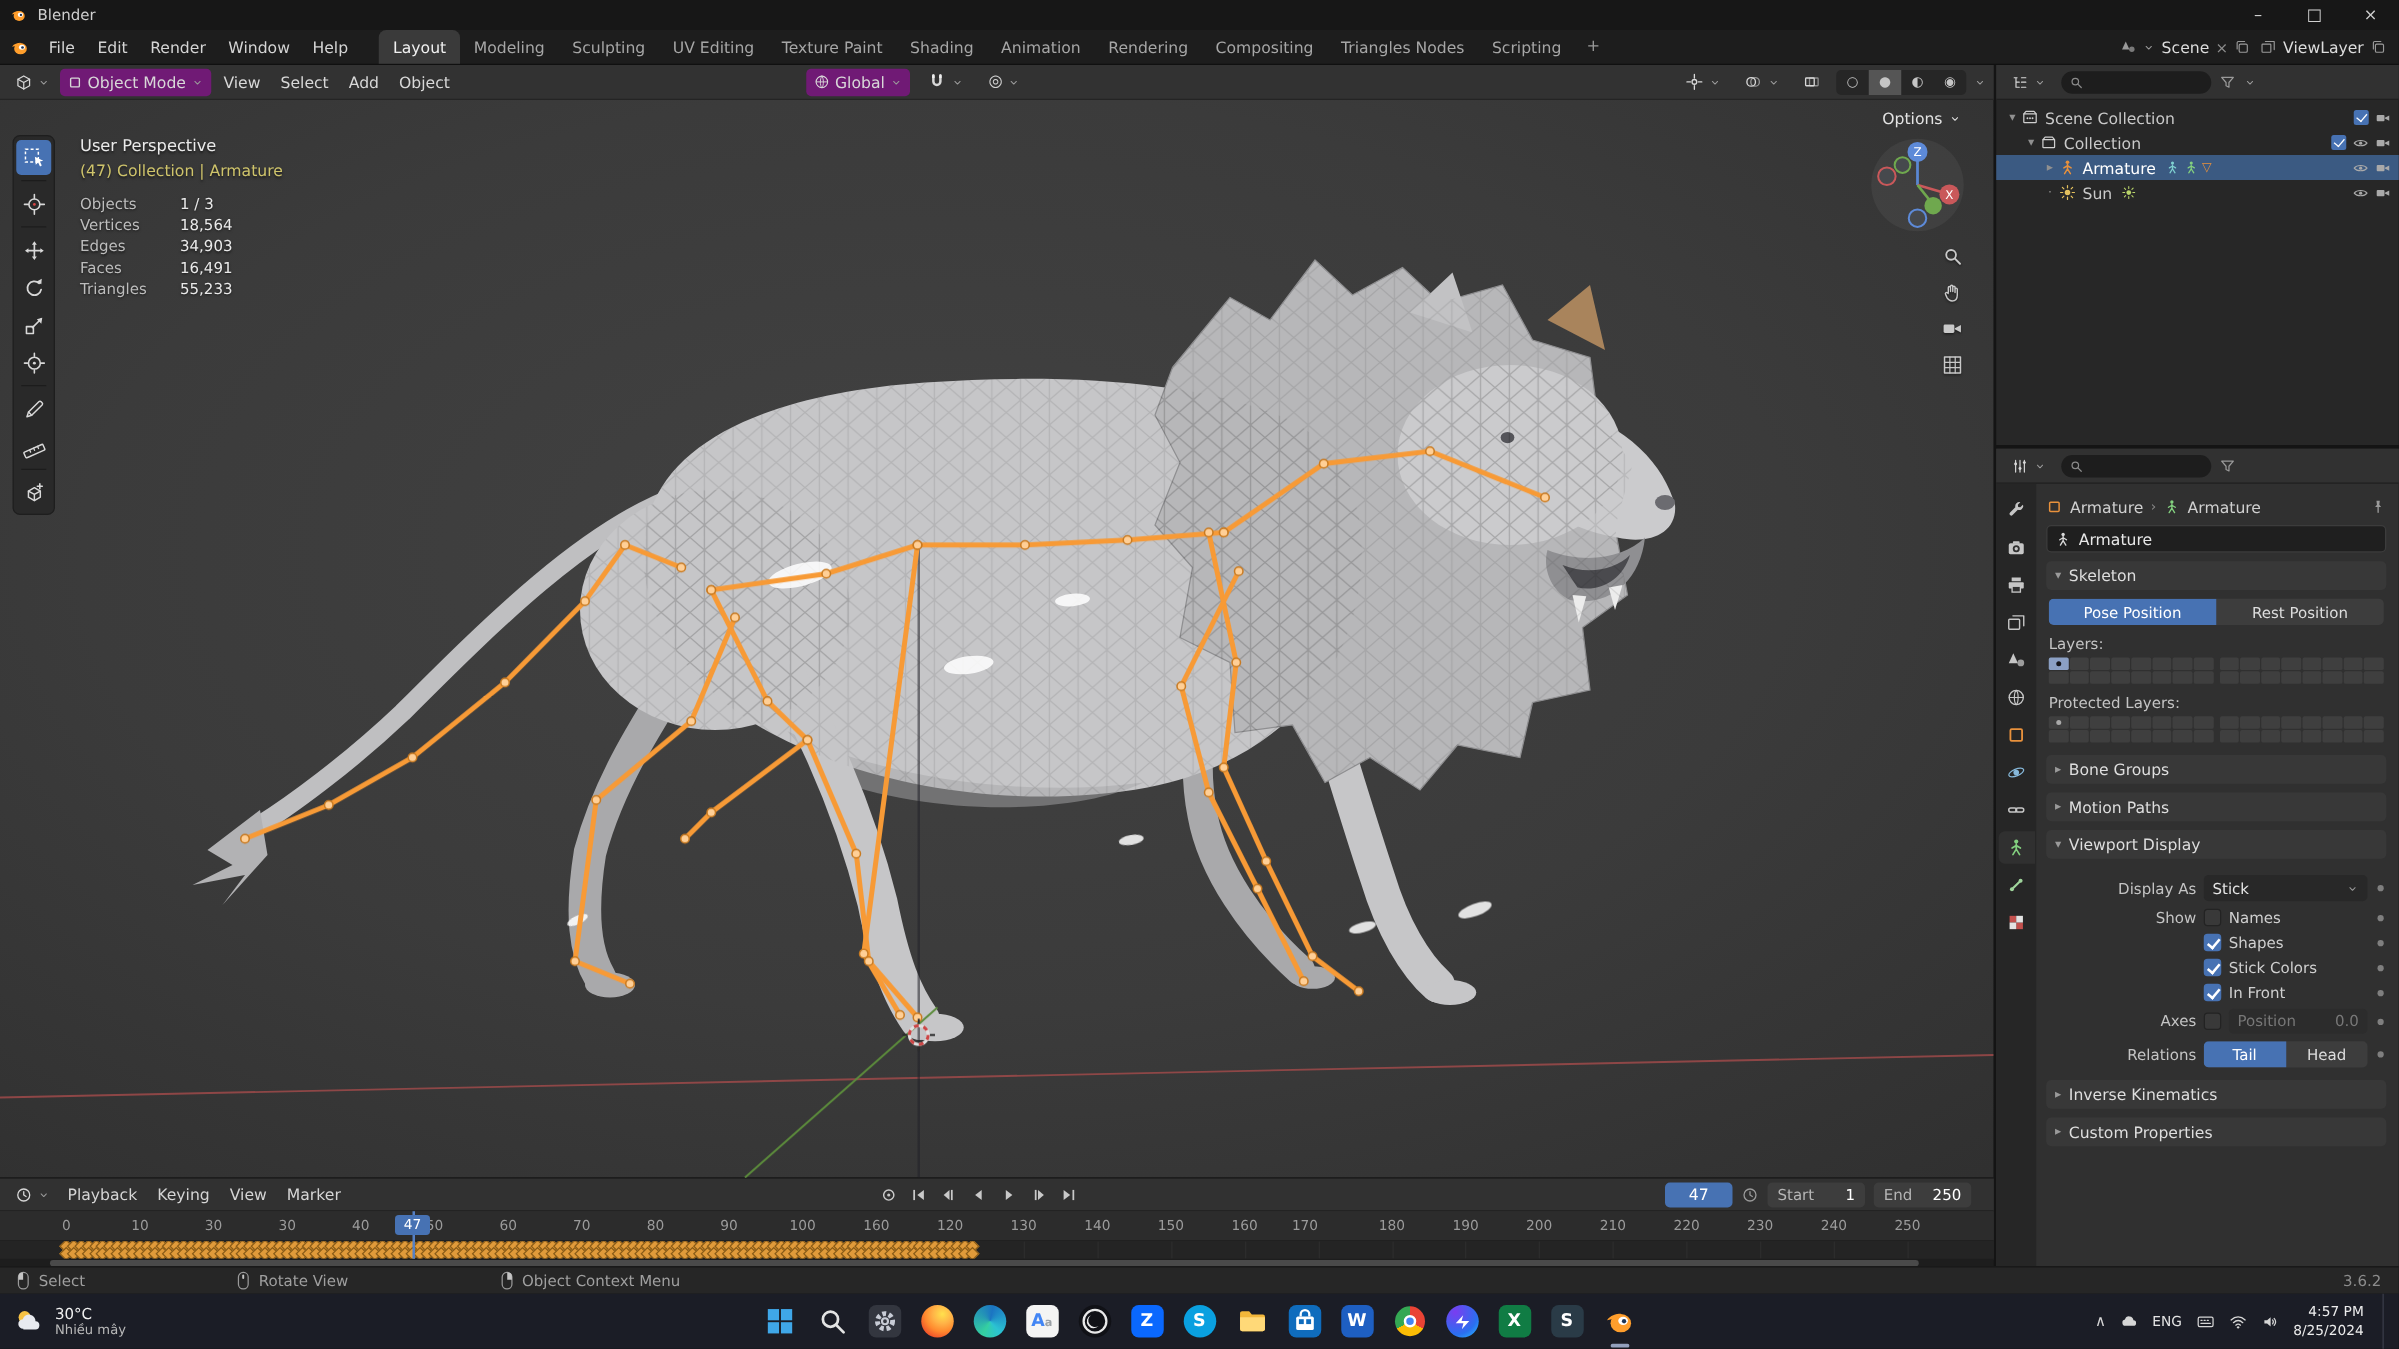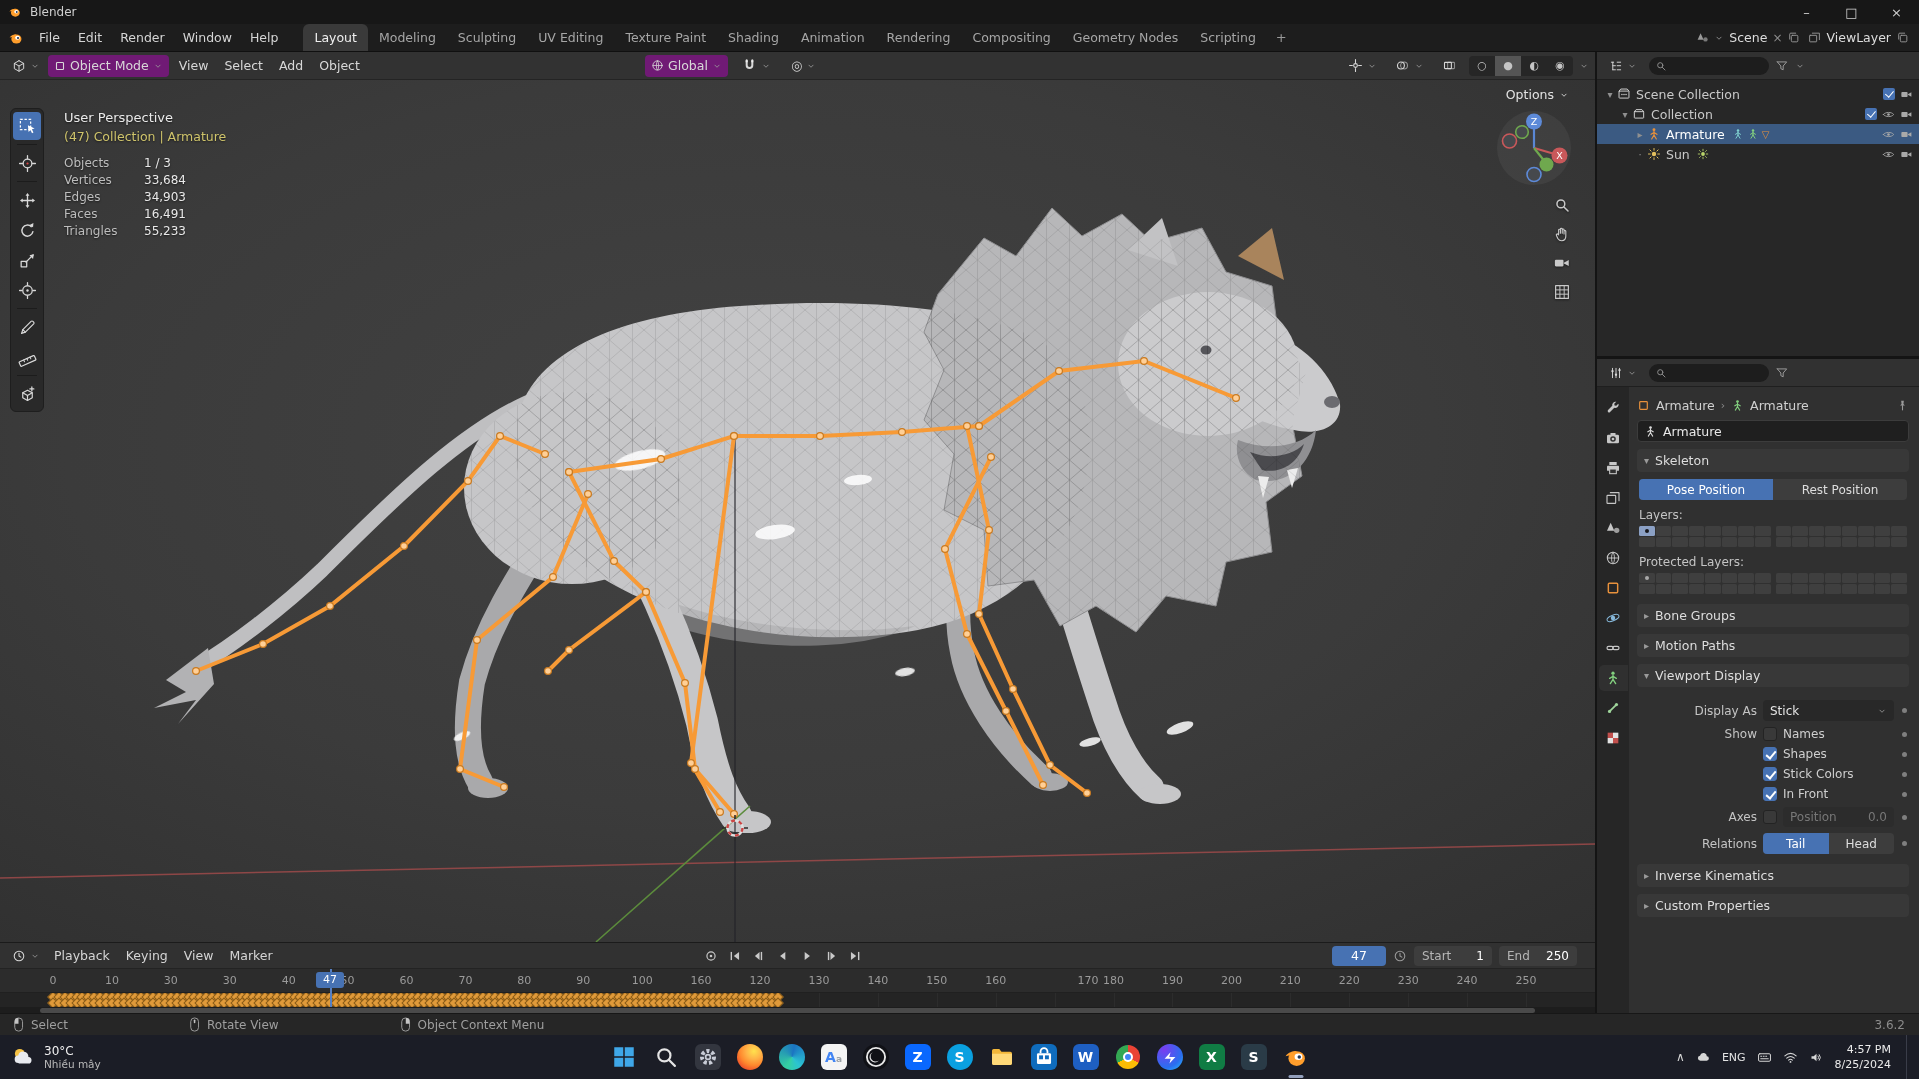--- a/index.html
+++ b/index.html
@@ -197,21 +197,21 @@
     <div id="ws-tabs">
         <span class="ws-tab active">Layout</span>
         <span class="ws-tab">Modeling</span>
         <span class="ws-tab">Sculpting</span>
         <span class="ws-tab">UV Editing</span>
         <span class="ws-tab">Texture Paint</span>
         <span class="ws-tab">Shading</span>
         <span class="ws-tab">Animation</span>
         <span class="ws-tab">Rendering</span>
         <span class="ws-tab">Compositing</span>
-        <span class="ws-tab">Geometry Nodes</span>
+        <span class="ws-tab">Triangles Nodes</span>
         <span class="ws-tab">Scripting</span>
         <span class="ws-add">+</span>
       </div>
     <div class="topbar-right">
       <div class="tb-widget">
         <span class="ic ic13 dim">
             <svg viewBox="0 0 24 24" xmlns="http://www.w3.org/2000/svg" fill="none">
               <path d="M8.5 4L14 16H3L8.5 4z" fill="currentColor"></path>
               <circle cx="17.5" cy="15.5" r="4" fill="currentColor" opacity=".75"></circle>
             </svg>
@@ -492,21 +492,21 @@
         <div class="vp-overlay-text">
           <div class="vp-line1">User Perspective</div>
           <div class="vp-line2">(47) Collection | Armature</div>
           <div class="vp-stats" id="vp-stats">
               <div class="row">
                 <span class="lab">Objects</span>
                 <span class="val">1 / 3</span>
               </div>
               <div class="row">
                 <span class="lab">Vertices</span>
-                <span class="val">33,684</span>
+                <span class="val">18,564</span>
               </div>
               <div class="row">
                 <span class="lab">Edges</span>
                 <span class="val">34,903</span>
               </div>
               <div class="row">
                 <span class="lab">Faces</span>
                 <span class="val">16,491</span>
               </div>
               <div class="row">
@@ -727,21 +727,21 @@
               <span class="tick" style="left: 465.44px;">70</span>
               <span class="tick" style="left: 524.36px;">80</span>
               <span class="tick" style="left: 583.28px;">90</span>
               <span class="tick" style="left: 642.2px;">100</span>
               <span class="tick" style="left: 701.12px;">160</span>
               <span class="tick" style="left: 760.04px;">120</span>
               <span class="tick" style="left: 818.96px;">130</span>
               <span class="tick" style="left: 877.88px;">140</span>
               <span class="tick" style="left: 936.8px;">150</span>
               <span class="tick" style="left: 995.72px;">160</span>
-              <span class="tick" style="left: 1088px;">170</span>
+              <span class="tick" style="left: 1044px;">170</span>
               <span class="tick" style="left: 1113.56px;">180</span>
               <span class="tick" style="left: 1172.48px;">190</span>
               <span class="tick" style="left: 1231.4px;">200</span>
               <span class="tick" style="left: 1290.32px;">210</span>
               <span class="tick" style="left: 1349.24px;">220</span>
               <span class="tick" style="left: 1408.16px;">230</span>
               <span class="tick" style="left: 1467.08px;">240</span>
               <span class="tick" style="left: 1526px;">250</span>
             </div>
           <div class="tl-keys" id="tl-keys">

